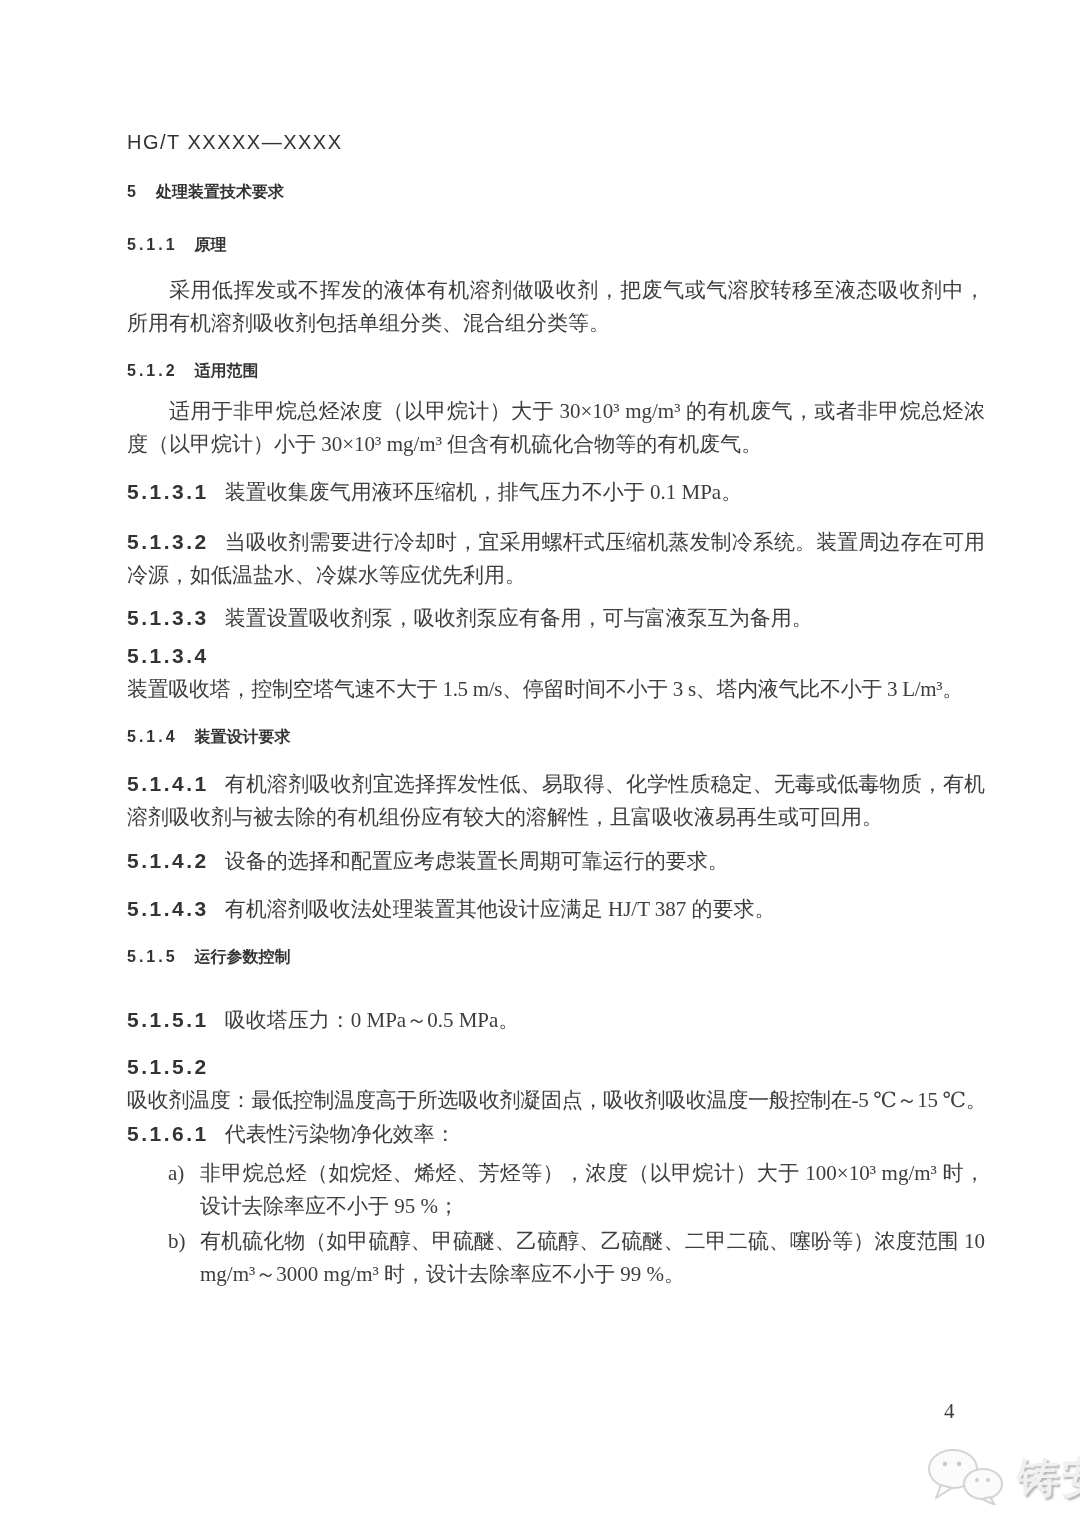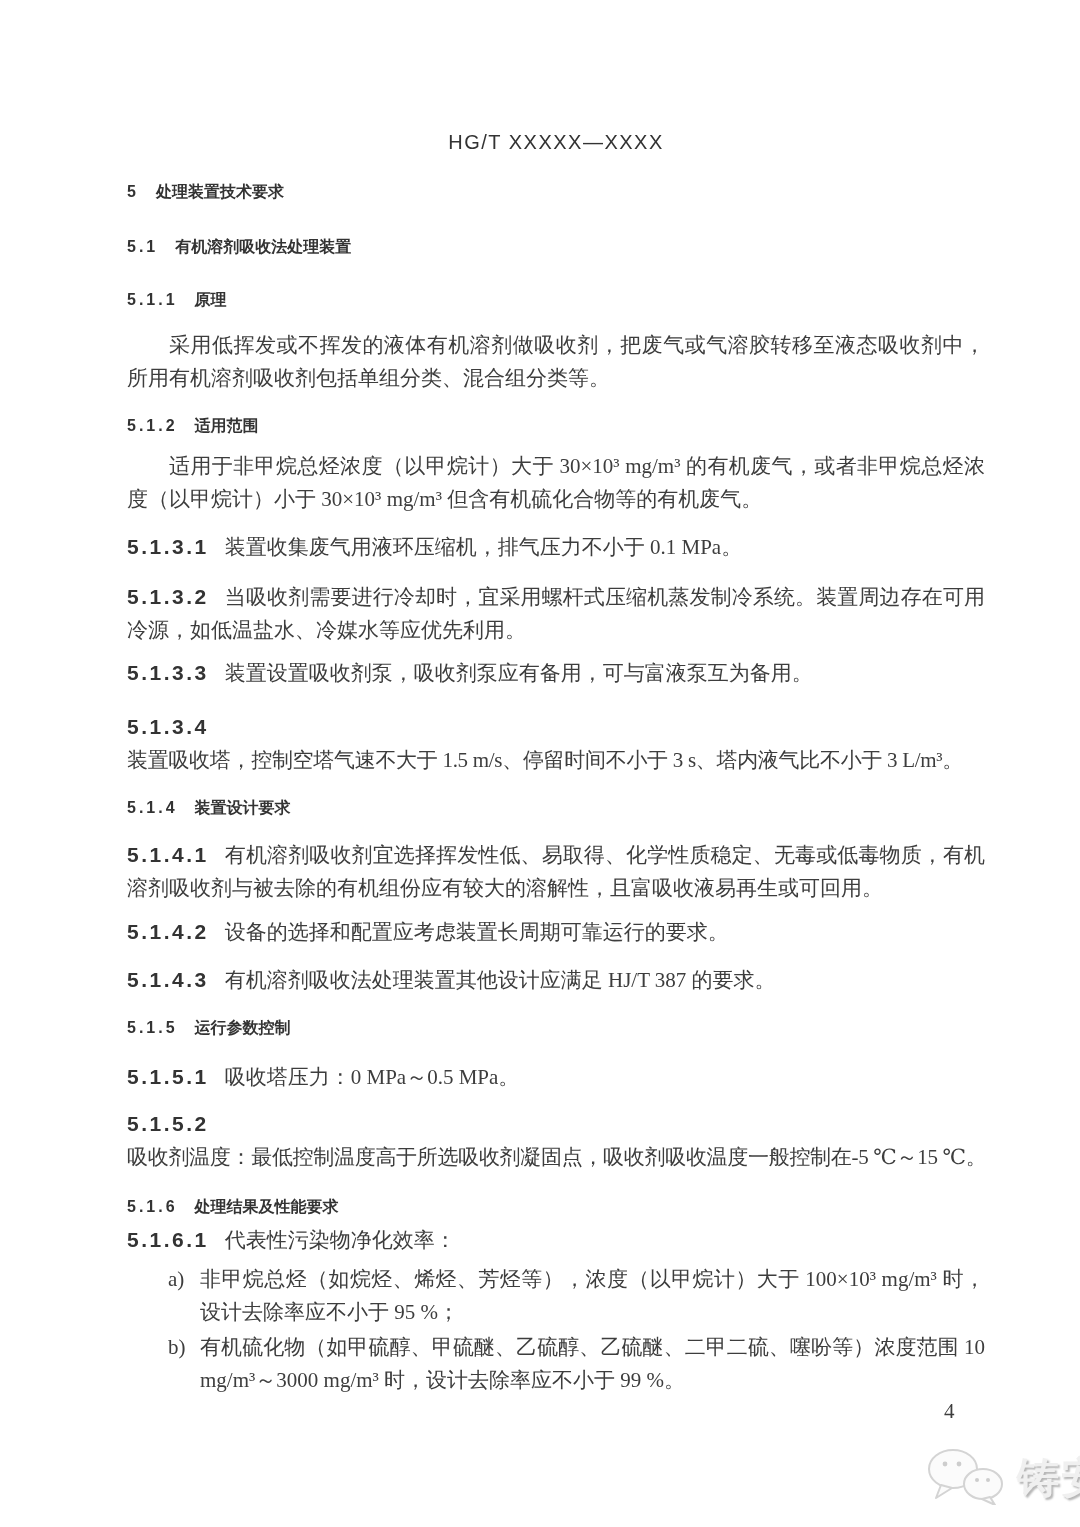--- a/index.html
+++ b/index.html
@@ -10,21 +10,21 @@
     position:relative;
     overflow:hidden;
     font-family:"Liberation Serif","DejaVu Serif",serif;
     color:#3d3d3d;
   }
   .page-content {
     position:absolute; left:127px; top:0; width:858px;
   }
   .doc-code {
     padding-top:126px;
-    text-align:center;
+    text-align:left;
     font-family:"Liberation Sans","DejaVu Sans",sans-serif;
     font-size:20px;
     letter-spacing:1.5px;
     color:#333;
     line-height:33px;
   }
   .heading {
     font-family:"Liberation Sans","DejaVu Sans",sans-serif;
     font-weight:bold;
     font-size:16px;
@@ -84,23 +84,20 @@
 <body>
 
 <div class="page-content">
 
   <div class="doc-code">HG/T XXXXX—XXXX</div>
 
   <div class="heading" style="margin-top:16px">
     <span class="hnum">5</span><span>处理装置技术要求</span>
   </div>
 
-  <div class="heading" style="margin-top:22px">
-    <span class="hnum">5.1</span><span>有机溶剂吸收法处理装置</span>
-  </div>
 
   <div class="heading" style="margin-top:20px">
     <span class="hnum">5.1.1</span><span>原理</span>
   </div>
 
   <div class="para" style="margin-top:13px">采用低挥发或不挥发的液体有机溶剂做吸收剂，把废气或气溶胶转移至液态吸收剂中，所用有机溶剂吸收剂包括单组分类、混合组分类等。</div>
 
   <div class="heading" style="margin-top:14px">
     <span class="hnum">5.1.2</span><span>适用范围</span>
   </div>
@@ -113,21 +110,21 @@
   </div>
 
   <div class="clause" style="margin-top:16px">
     <span class="cnum">5.1.3.2</span><span>当吸收剂需要进行冷却时，宜采用螺杆式压缩机蒸发制冷系统。装置周边存在可用冷源，如低温盐水、冷媒水等应优先利用。</span>
   </div>
 
   <div class="clause" style="margin-top:9px">
     <span class="cnum">5.1.3.3</span><span>装置设置吸收剂泵，吸收剂泵应有备用，可与富液泵互为备用。</span>
   </div>
 
-  <div class="clause" style="margin-top:20px">
+  <div class="clause" style="margin-top:4px">
     <span class="cnum">5.1.3.4</span><span class="fitline">装置吸收塔，控制空塔气速不大于 1.5 m/s、停留时间不小于 3 s、塔内液气比不小于 3 L/m³。</span>
   </div>
 
   <div class="heading" style="margin-top:14px">
     <span class="hnum">5.1.4</span><span>装置设计要求</span>
   </div>
 
   <div class="clause" style="margin-top:14px">
     <span class="cnum">5.1.4.1</span><span>有机溶剂吸收剂宜选择挥发性低、易取得、化学性质稳定、无毒或低毒物质，有机溶剂吸收剂与被去除的有机组份应有较大的溶解性，且富吸收液易再生或可回用。</span>
   </div>
@@ -137,31 +134,28 @@
   </div>
 
   <div class="clause" style="margin-top:14px">
     <span class="cnum">5.1.4.3</span><span>有机溶剂吸收法处理装置其他设计应满足 HJ/T 387 的要求。</span>
   </div>
 
   <div class="heading" style="margin-top:14px">
     <span class="hnum">5.1.5</span><span>运行参数控制</span>
   </div>
 
-  <div class="clause" style="margin-top:16px">
+  <div class="clause" style="margin-top:30px">
     <span class="cnum">5.1.5.1</span><span>吸收塔压力：0 MPa～0.5 MPa。</span>
   </div>
 
   <div class="clause" style="margin-top:13px">
     <span class="cnum">5.1.5.2</span><span class="fitline">吸收剂温度：最低控制温度高于所选吸收剂凝固点，吸收剂吸收温度一般控制在-5 ℃～15 ℃。</span>
   </div>
 
-  <div class="heading" style="margin-top:16px">
-    <span class="hnum">5.1.6</span><span>处理结果及性能要求</span>
-  </div>
 
   <div class="clause" style="">
     <span class="cnum">5.1.6.1</span><span>代表性污染物净化效率：</span>
   </div>
 
   <div class="list-item" style="margin-top:6px">
     <span class="list-marker">a)</span><span>非甲烷总烃（如烷烃、烯烃、芳烃等），浓度（以甲烷计）大于 100×10³ mg/m³ 时，设计去除率应不小于 95 %；</span>
   </div>
 
   <div class="list-item" style="margin-top:2px">

